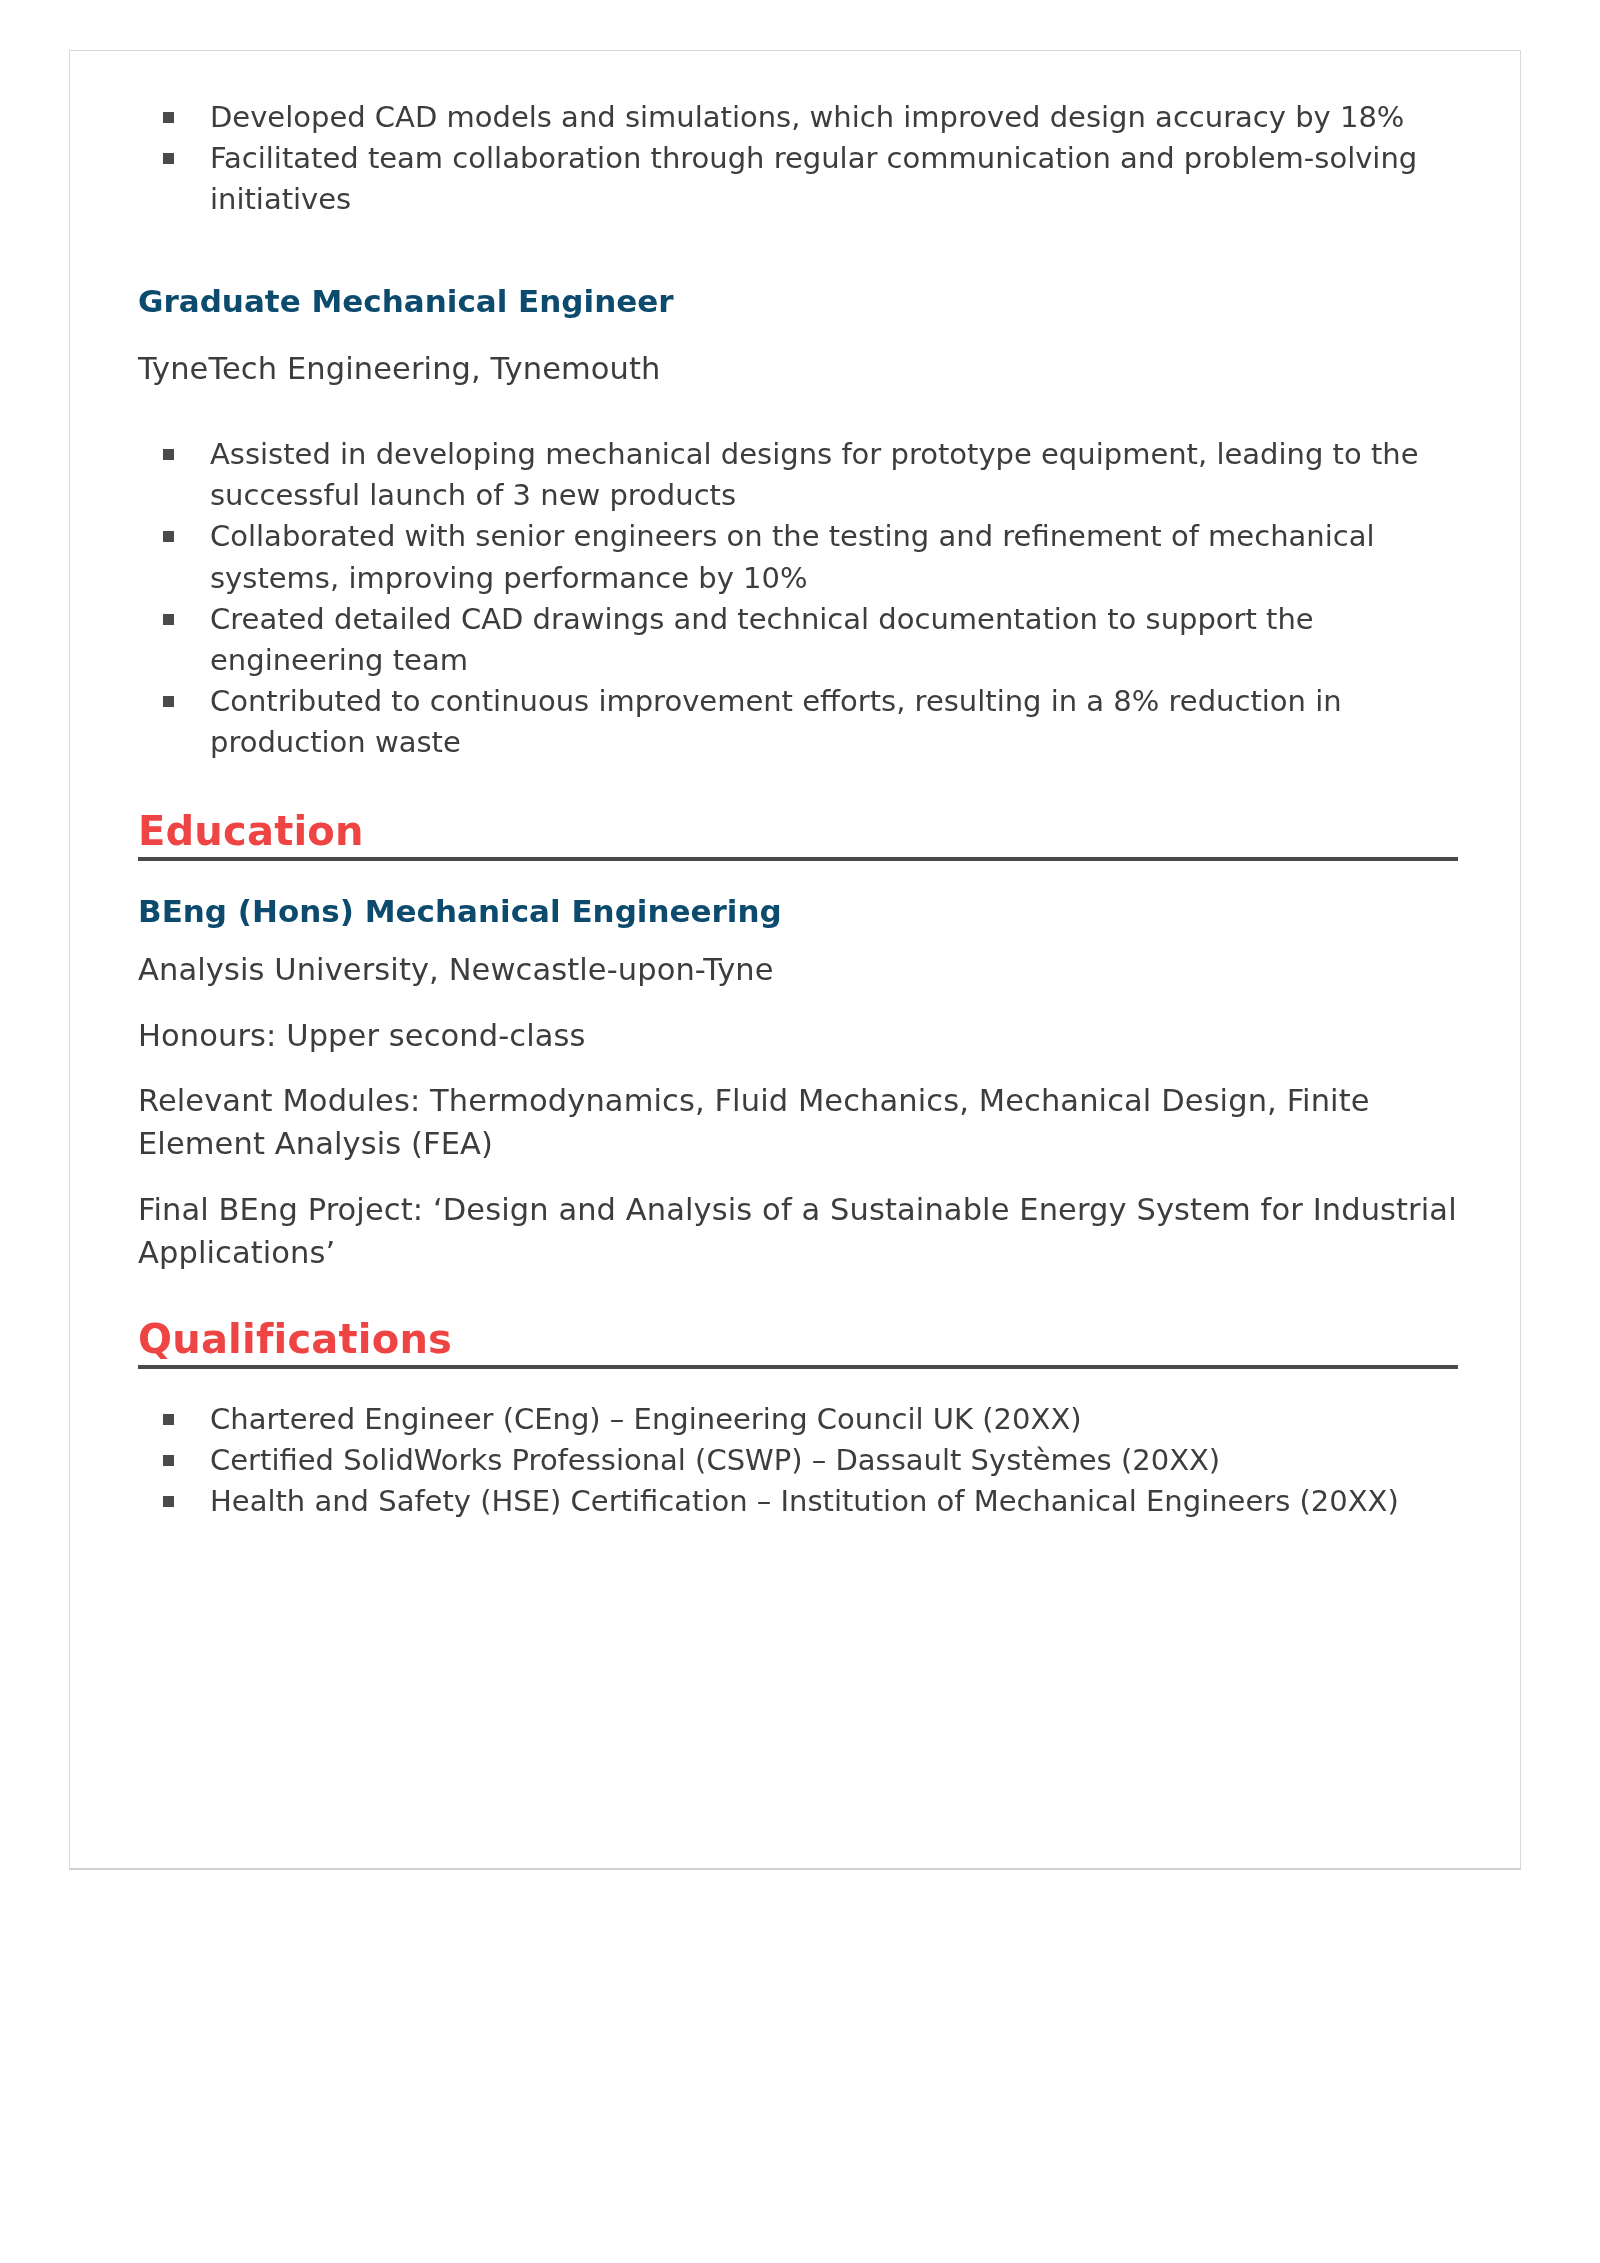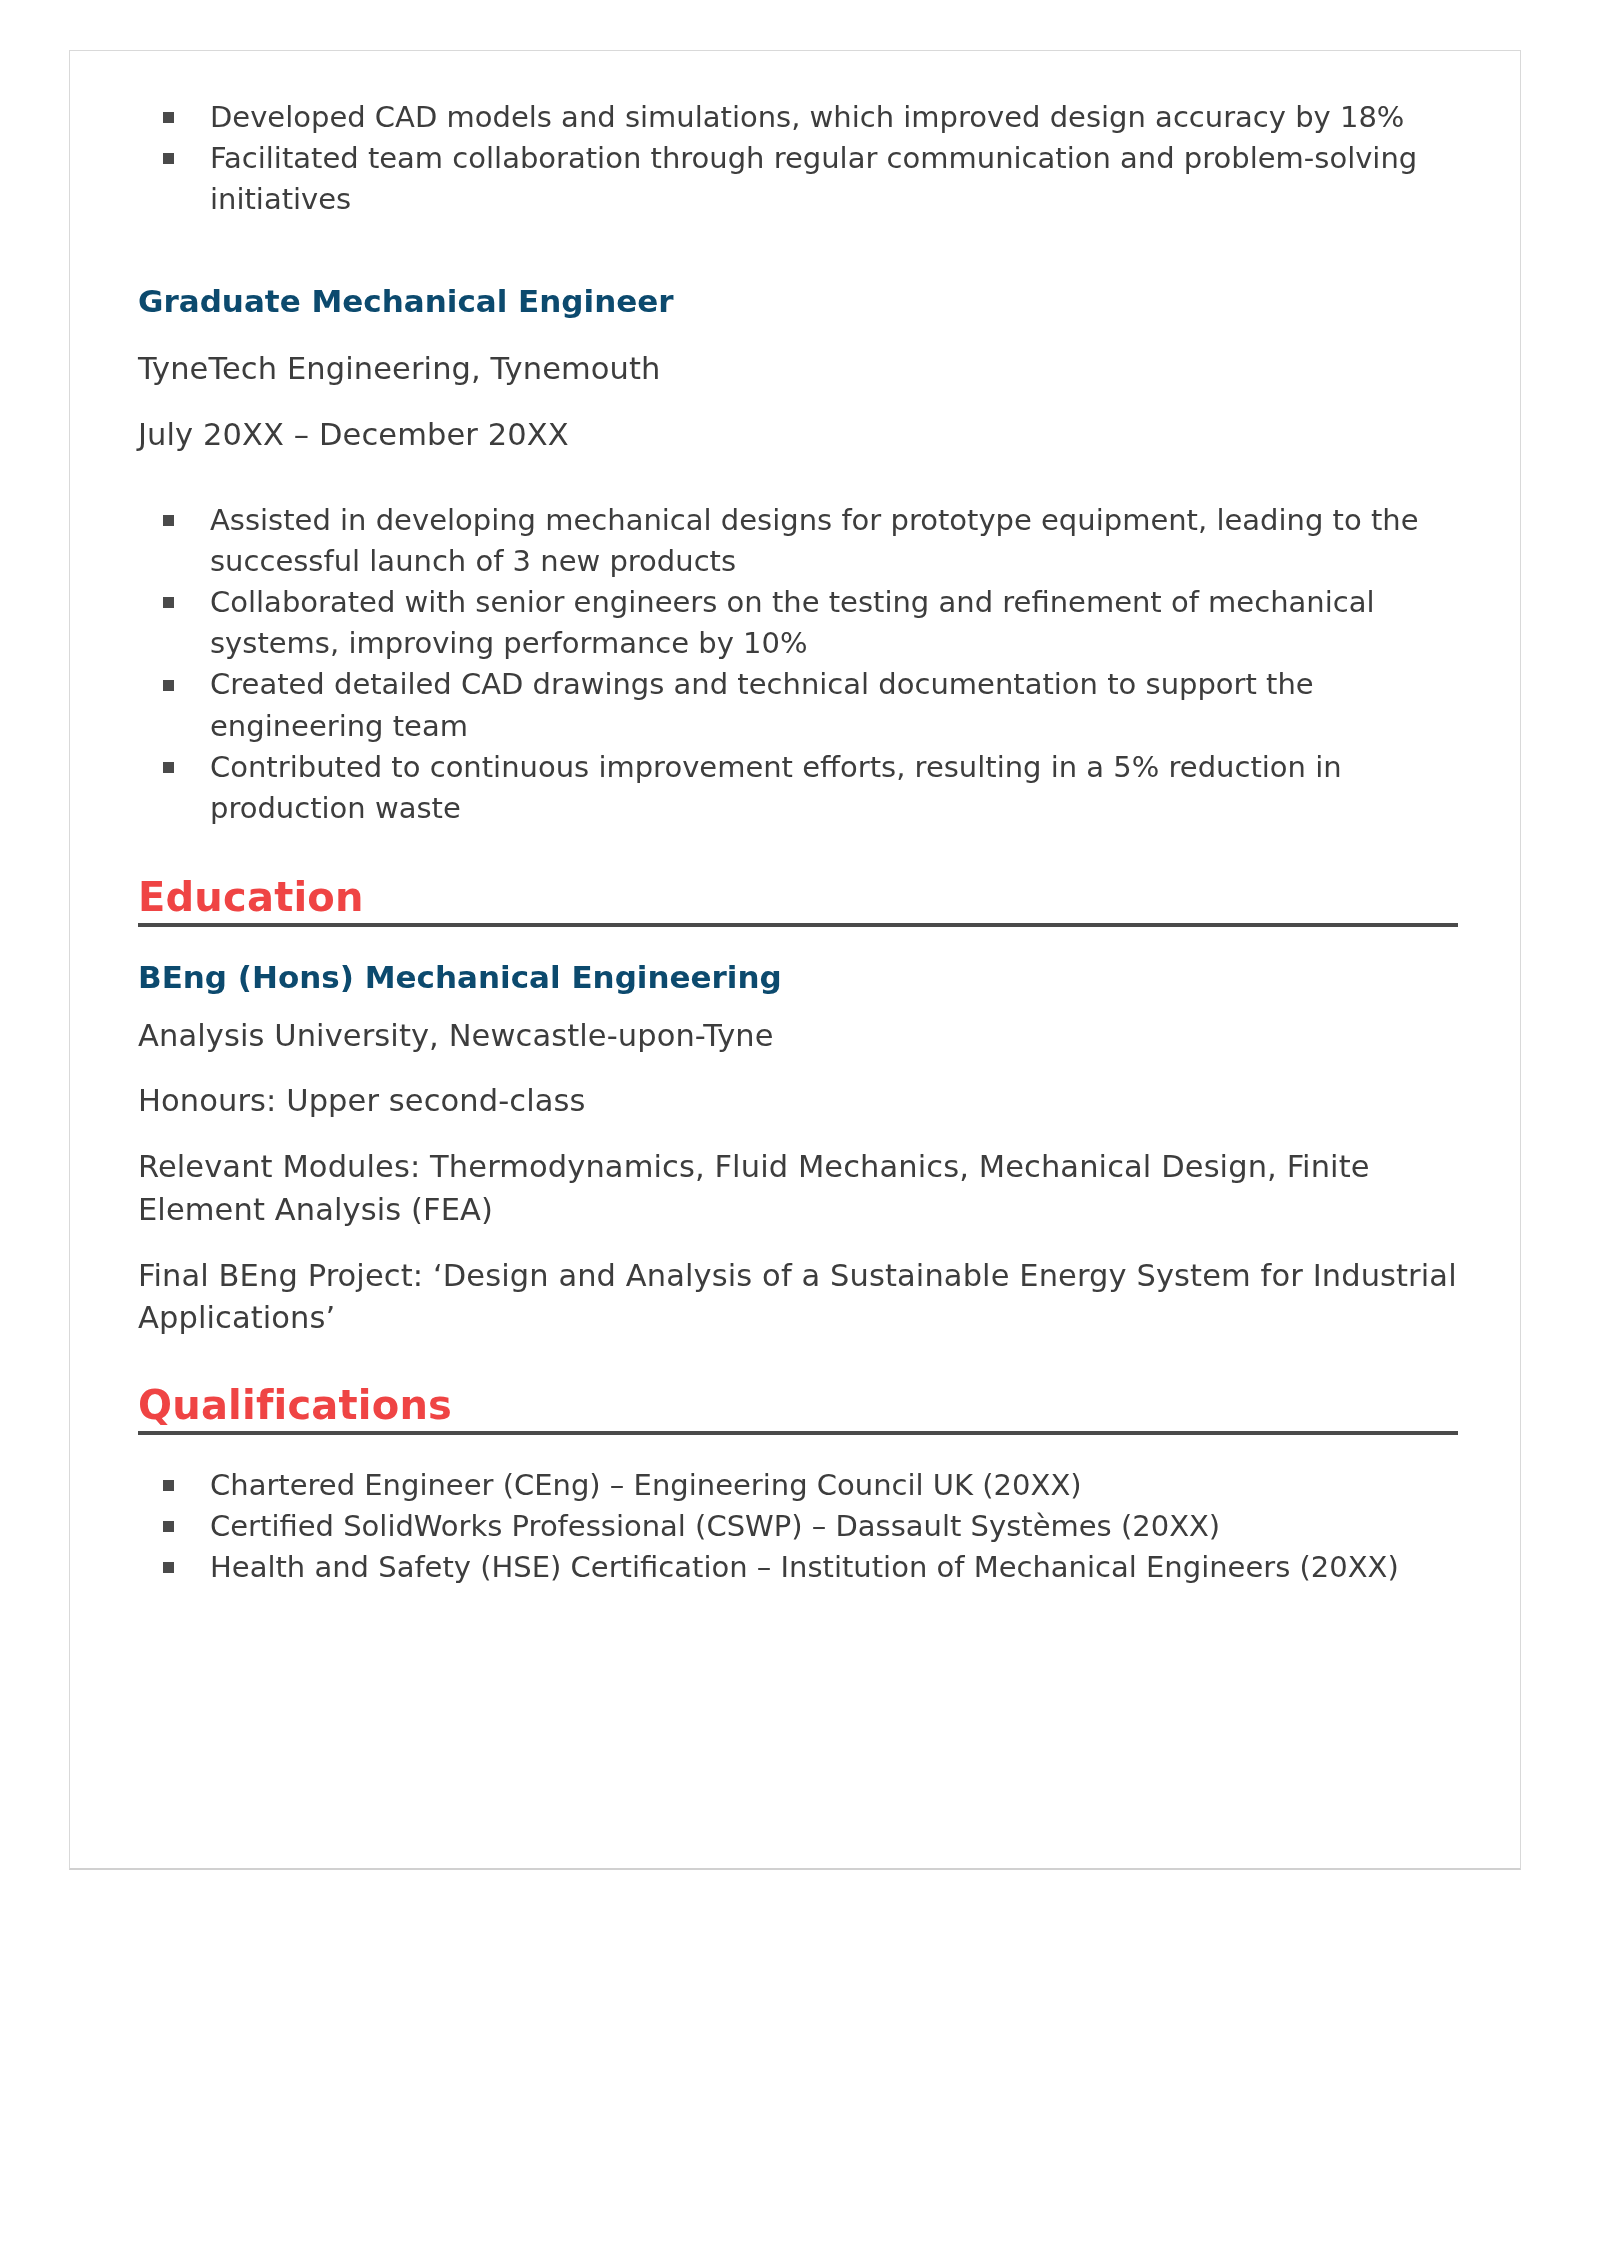--- a/index.html
+++ b/index.html
@@ -122,40 +122,39 @@
       <li>
         <span class="bullet-marker"></span>
         <span class="bullet-text">Facilitated team collaboration through regular communication and problem-solving initiatives</span>
       </li>
     </ul>
 
     <div class="gap-md"></div>
 
     <div class="entry-title">Graduate Mechanical Engineer</div>
     <div class="para">TyneTech Engineering, Tynemouth</div>
-    <div class="para">July 20XX – December 20XX</div>
 
     <div class="gap-sm"></div>
 
     <ul class="bullets">
       <li>
         <span class="bullet-marker"></span>
         <span class="bullet-text">Assisted in developing mechanical designs for prototype equipment, leading to the successful launch of 3 new products</span>
       </li>
       <li>
         <span class="bullet-marker"></span>
         <span class="bullet-text">Collaborated with senior engineers on the testing and refinement of mechanical systems, improving performance by 10%</span>
       </li>
       <li>
         <span class="bullet-marker"></span>
         <span class="bullet-text">Created detailed CAD drawings and technical documentation to support the engineering team</span>
       </li>
       <li>
         <span class="bullet-marker"></span>
-        <span class="bullet-text">Contributed to continuous improvement efforts, resulting in a 5% reduction in production waste</span>
+        <span class="bullet-text">Contributed to continuous improvement efforts, resulting in a 8% reduction in production waste</span>
       </li>
     </ul>
 
     <div class="gap-sm"></div>
 
     <div class="section-head">
       <span class="section-title">Education</span>
       <span class="section-rule"></span>
     </div>
 

